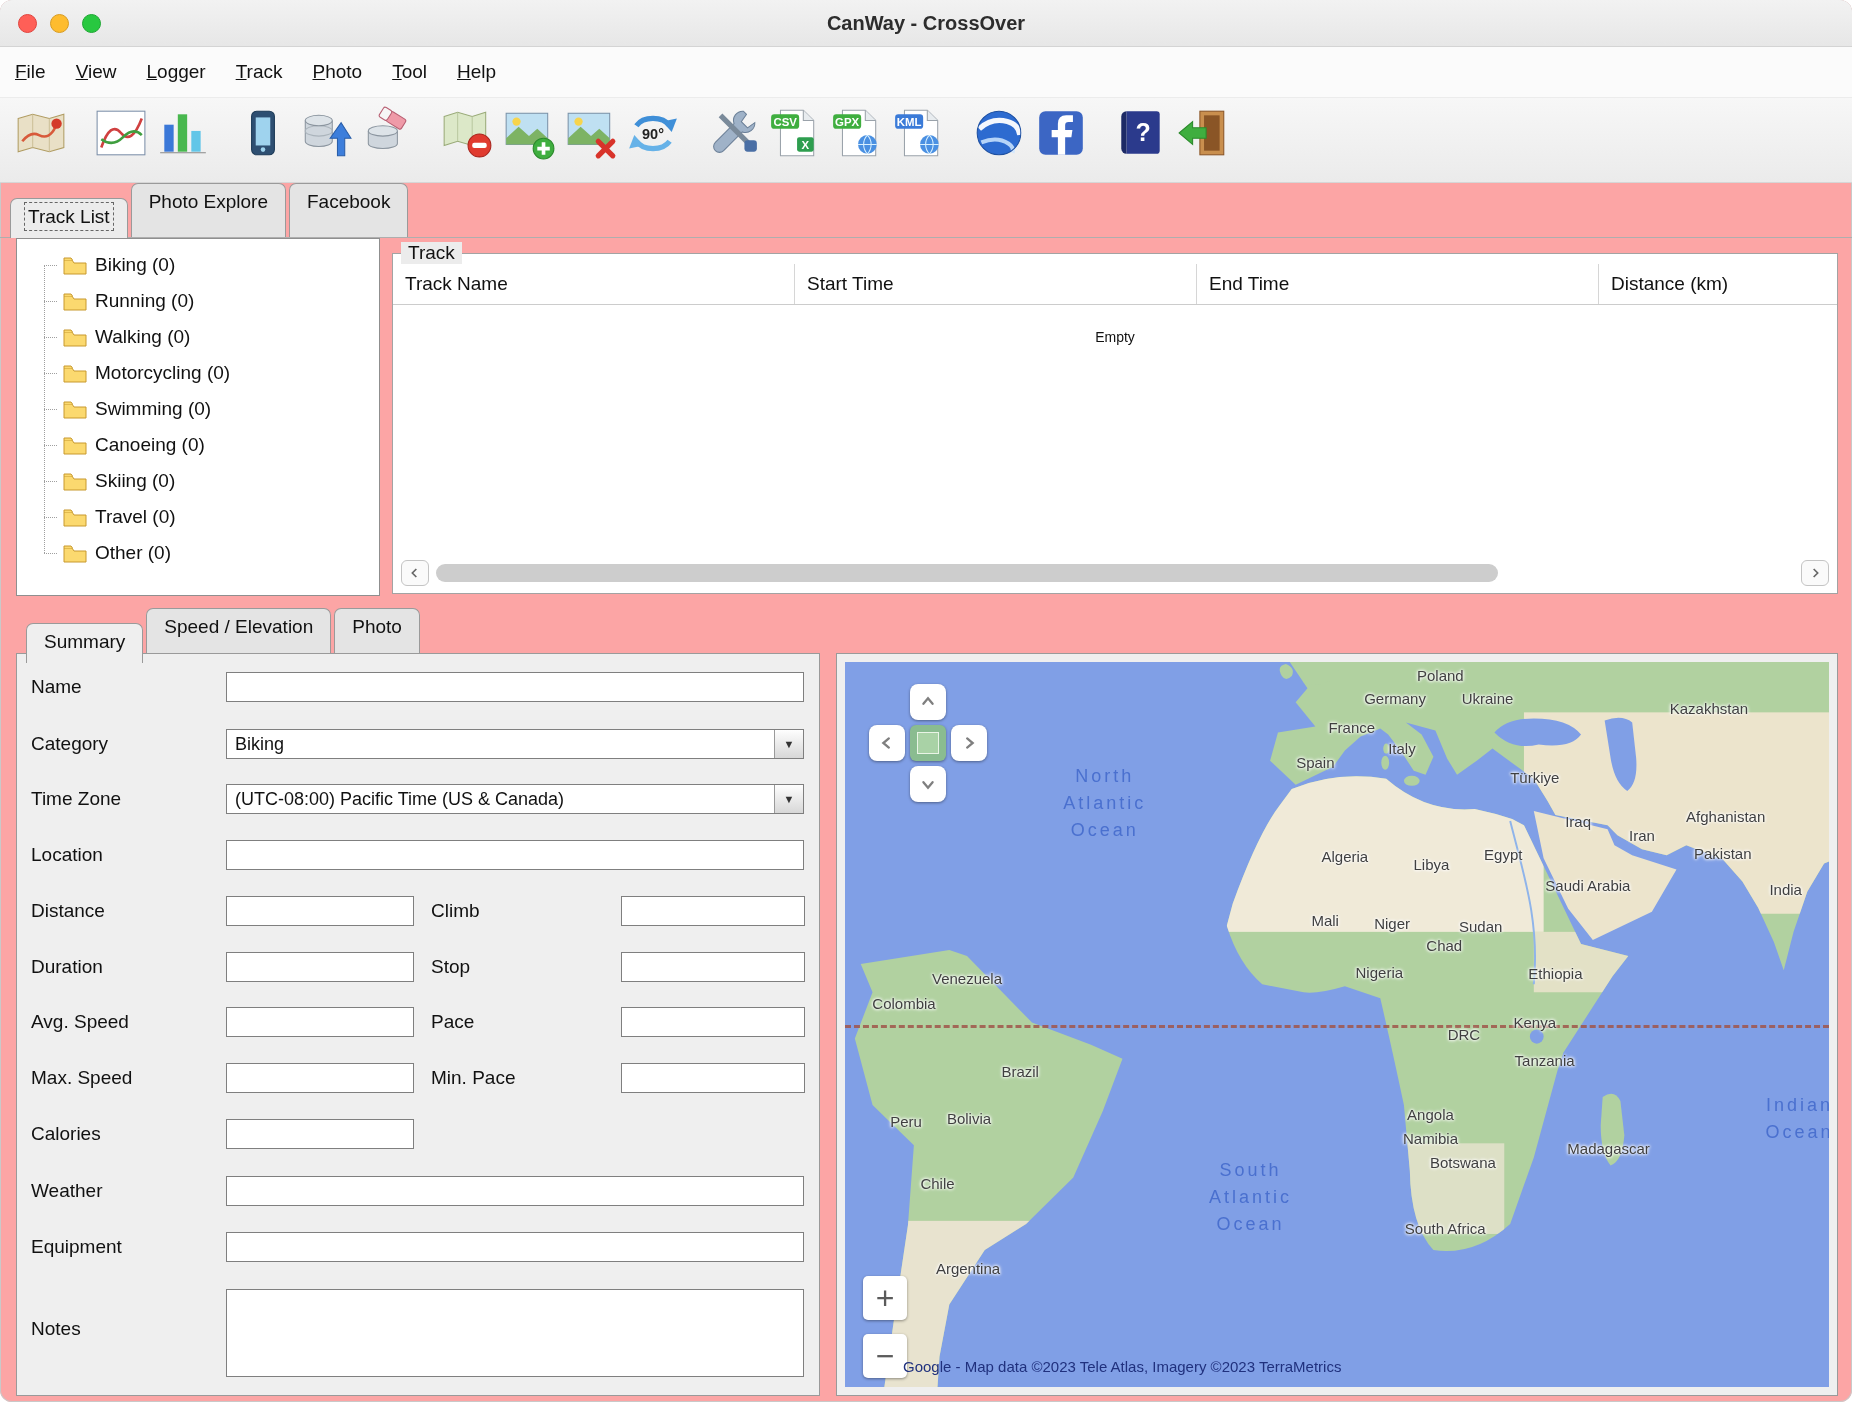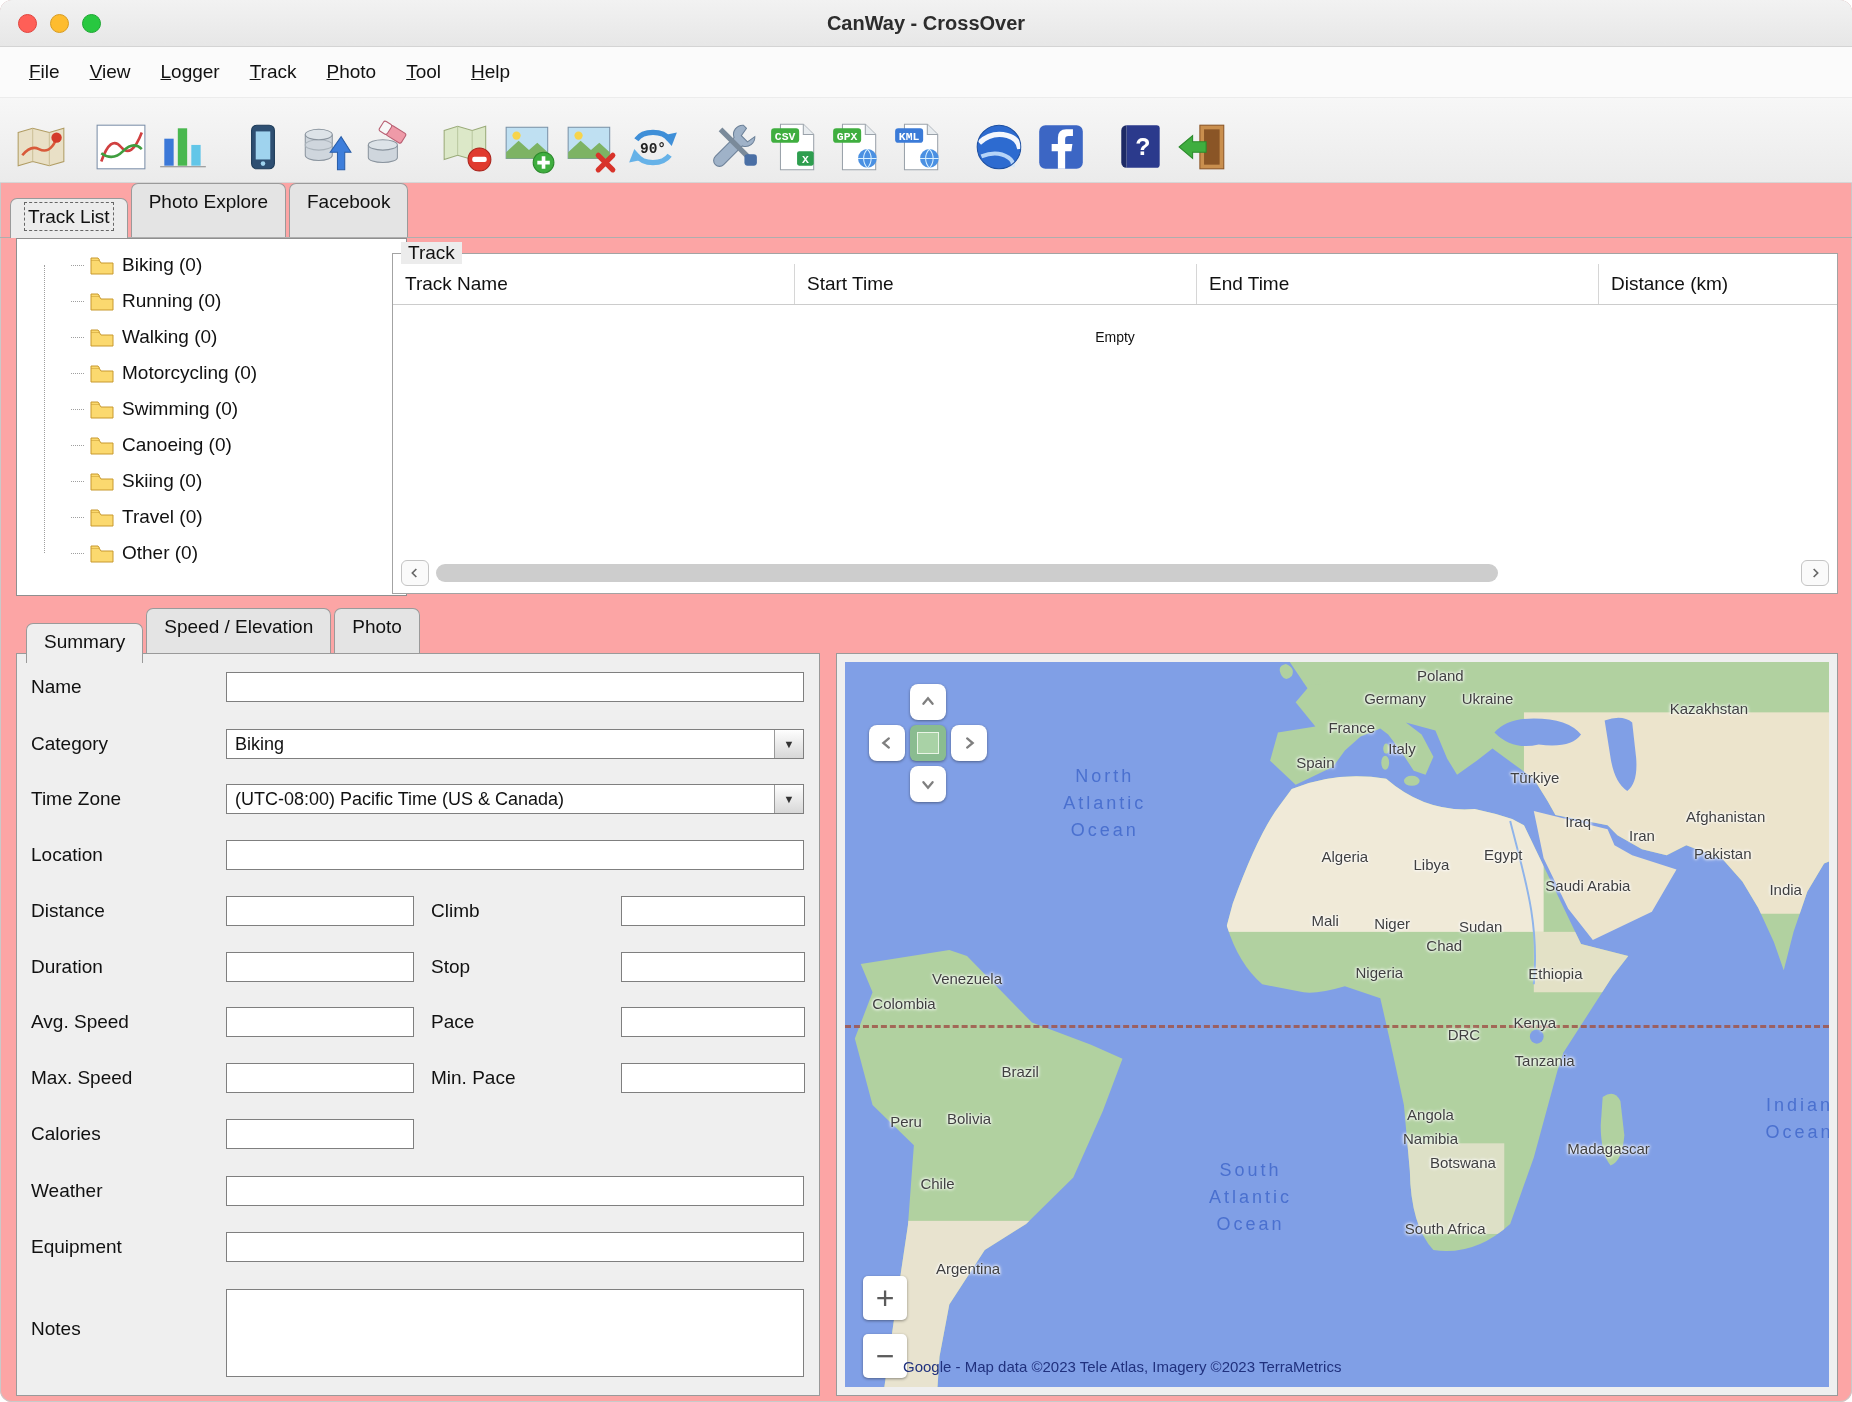--- a/index.html
+++ b/index.html
@@ -9,40 +9,40 @@
   
   .titlebar{position:relative;height:46px;background:linear-gradient(#f2f2f2,#e7e7e7);border-bottom:1px solid #d4d4d4;}
   .lights{position:absolute;left:18px;top:14px;display:flex;gap:13px;}
   .light{width:17px;height:17px;border-radius:50%;display:inline-block;}
   .light.red{background:#ff5f57;border:1px solid #e0443e;}
   .light.yellow{background:#febc2e;border:1px solid #d89c23;}
   .light.green{background:#28c840;border:1px solid #1ea733;}
   .wtitle{position:absolute;left:0;right:0;top:0;height:46px;line-height:46px;text-align:center;font-weight:bold;font-size:20px;color:#2d2d2d;}
 
   
-  .menubar{height:50px;display:flex;align-items:center;background:#fbfbfb;padding-left:14px;border-bottom:1px solid #ececec;}
+  .menubar{height:50px;display:flex;align-items:center;background:#fbfbfb;border-bottom:1px solid #ececec;}
   .menu-item{display:inline-block;font-size:19px;color:#111;padding:9px 15px;cursor:default;}
   .menu-item::first-letter{text-decoration:underline;}
 
   
   .toolbar{height:84px;display:flex;align-items:center;background:linear-gradient(#f7f7f7,#ebebeb);border-bottom:1px solid #d6d6d6;padding-left:10px;}
-  .tb{width:62px;height:68px;border:none;background:transparent;display:flex;align-items:flex-end;justify-content:center;padding:0;font-family:Liberation Mono, monospace;}
+  .tb{width:62px;height:68px;border:none;background:transparent;display:flex;align-items:flex-start;justify-content:center;padding:0;}
   .tb svg{width:54px;height:54px;}
   .tb-gap{width:18px;}
 
   
   .tabstrip{display:flex;align-items:flex-end;gap:3px;padding-left:10px;position:relative;}
   .tab{border:1px solid #9a9a9a;border-bottom:none;border-radius:7px 7px 0 0;padding:7px 17px 24px;font-size:19px;color:#111;background:#e4e4e4;position:relative;cursor:default;}
   .tab.active{background:#ececec;margin-bottom:-1px;padding-bottom:10px;z-index:3;}
   .maintabs{margin-top:8px;height:46px;border-bottom:1px solid #aeaeae;}
   .maintabs .tab.active .tlabel{outline:1px dashed #666;outline-offset:3px;}
 
   
   .upper{position:absolute;top:230px;left:0;right:0;height:376px;}
-  .tree-panel{position:absolute;left:16px;top:8px;width:362px;height:356px;background:#fff;border:1px solid #8f8f8f;padding-left:27px;}
+  .tree-panel{position:absolute;left:16px;top:8px;width:362px;height:356px;background:#fff;border:1px solid #8f8f8f;}
   .tree-rail{position:absolute;left:27px;top:26px;height:288px;border-left:1px dotted #9f9f9f;}
   .tree-row{position:relative;height:36px;display:flex;align-items:center;padding-left:46px;font-size:19px;color:#111;cursor:default;}
   .tree-row::before{content:"";position:absolute;left:27px;top:50%;width:13px;border-top:1px dotted #9f9f9f;}
   .tree-row svg{margin-right:8px;flex:0 0 auto;}
   .tree-rows{padding-top:8px;}
 
   fieldset.track-box{position:absolute;left:392px;top:12px;width:1444px;height:350px;border:1px solid #a3a3a3;background:#ffffff;margin:0;padding:0;}
   fieldset.track-box legend{font-size:19px;color:#111;background:#ececec;padding:0 7px;margin-left:8px;}
   .track-header{display:flex;height:40px;border-bottom:1px solid #cccccc;font-size:19px;color:#111;}
   .th{display:flex;align-items:center;padding-left:12px;border-right:1px solid #d6d6d6;box-sizing:border-box;height:100%;}

